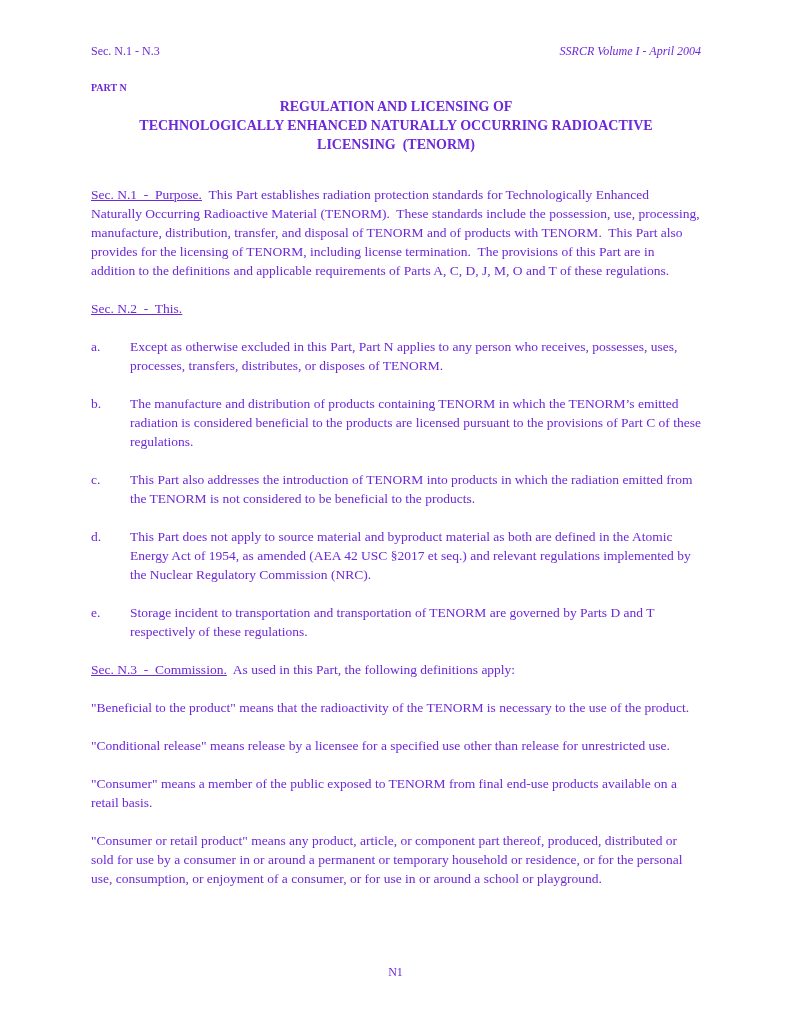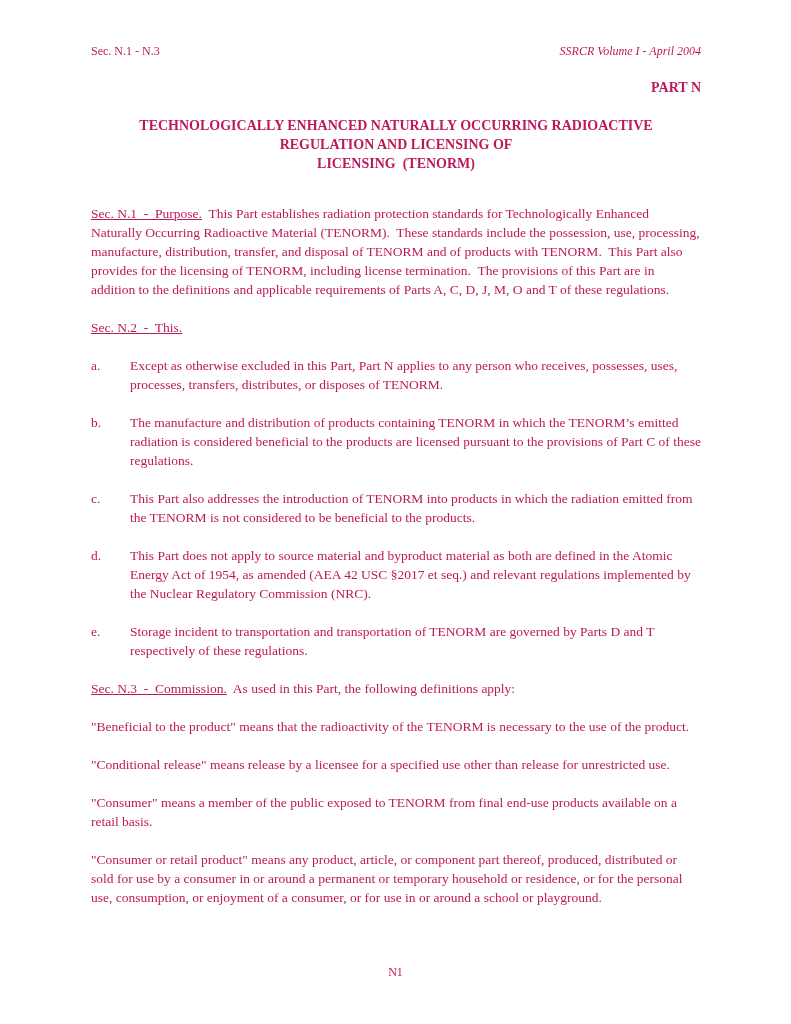--- a/index.html
+++ b/index.html
@@ -5,42 +5,41 @@
   html, body {
     margin: 0;
     padding: 0;
     background: #ffffff;
   }
   .page {
     position: relative;
     width: 791px;
     height: 1024px;
     background: #ffffff;
-    color: #be185d;
+    color: #6d28d9;
     font-family: "Liberation Serif", "DejaVu Serif", serif;
     font-size: 13.5px;
     line-height: 19px;
     box-sizing: border-box;
     padding: 42px 90px 0 91px;
     overflow: hidden;
   }
   .txt { white-space: pre-wrap; }
   .header {
     display: flex;
     justify-content: space-between;
     align-items: baseline;
     font-size: 12px;
     margin-bottom: 17px;
   }
   .header .right { font-style: italic; margin-left: 44px; }
   .part-title {
-    text-align: right;
+    text-align: left;
     font-weight: bold;
-    font-size: 14px;
-    margin-bottom: 19px;
+    font-size: 10px;
   }
   .doc-title {
     text-align: center;
     font-weight: bold;
     font-size: 14px;
     line-height: 19px;
     margin-bottom: 31px;
   }
   .para { margin: 0 0 19px 0; }
   .underline { text-decoration: underline; }
@@ -66,22 +65,22 @@
 <div class="page">
 
   <div class="header">
     <span class="txt">Sec. N.1 - N.3</span>
     <span class="txt right">SSRCR Volume I - April 2004</span>
   </div>
 
   <div class="part-title txt">PART N</div>
 
   <div class="doc-title">
+    <div class="txt">REGULATION AND LICENSING OF</div>
     <div class="txt">TECHNOLOGICALLY ENHANCED NATURALLY OCCURRING RADIOACTIVE</div>
-    <div class="txt">REGULATION AND LICENSING OF</div>
     <div class="txt">LICENSING  (TENORM)</div>
   </div>
 
   <p class="para"><span class="underline txt">Sec. N.1  -  Purpose.</span><span class="txt">  This Part establishes radiation protection standards for Technologically Enhanced Naturally Occurring Radioactive Material (TENORM).  These standards include the possession, use, processing, manufacture, distribution, transfer, and disposal of TENORM and of products with TENORM.  This Part also provides for the licensing of TENORM, including license termination.  The provisions of this Part are in addition to the definitions and applicable requirements of Parts A, C, D, J, M, O and T of these regulations.</span></p>
 
   <p class="para"><span class="underline txt">Sec. N.2  -  This.</span></p>
 
   <div class="list-item">
     <span class="item-label txt">a.</span>
     <span class="item-text"><span class="txt">Except as otherwise excluded in this Part, Part N applies to any person who receives, possesses, uses, processes, transfers, distributes, or disposes of TENORM.</span><span class="em txt"></span><span class="txt"></span></span>

